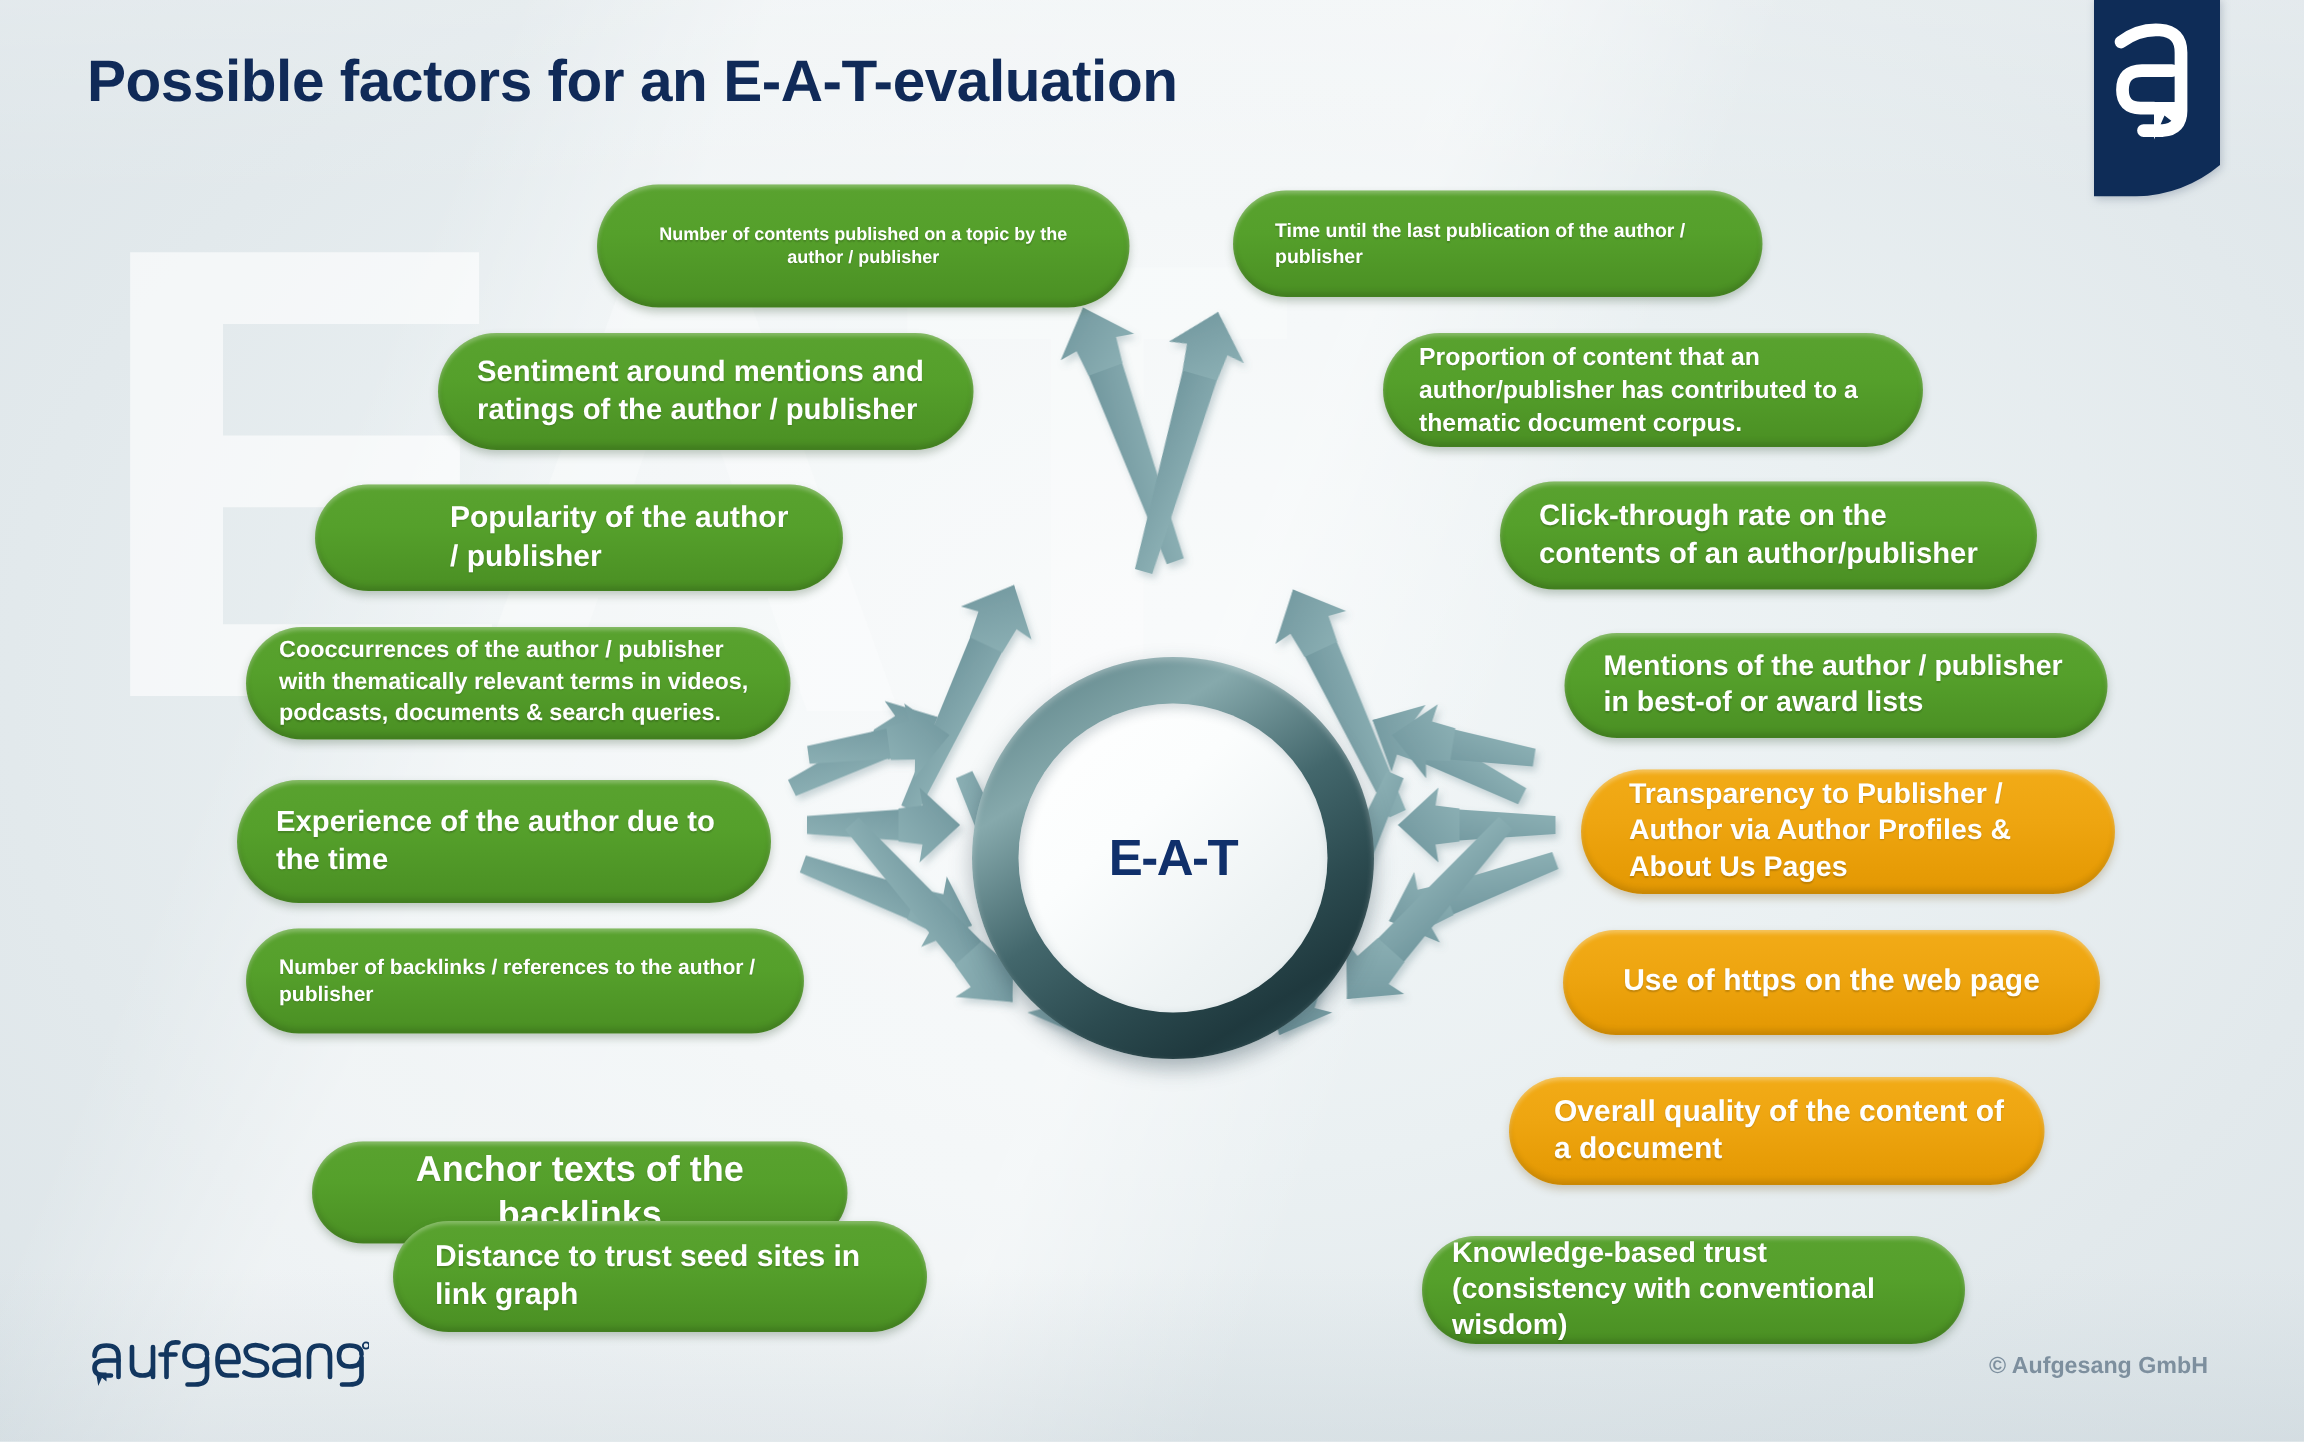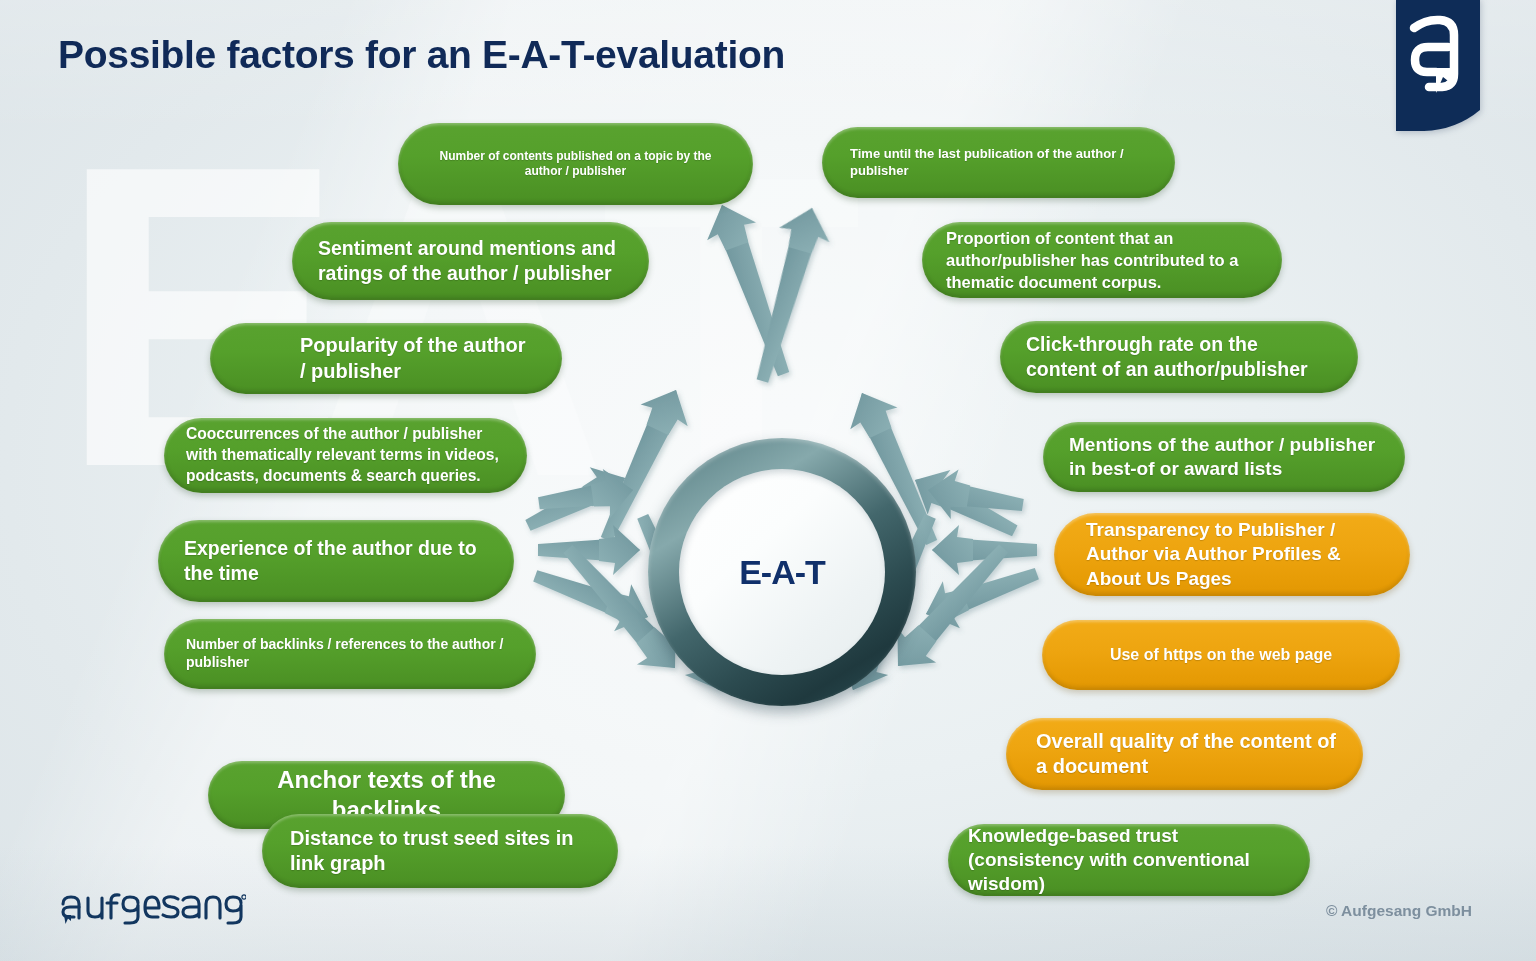--- a/index.html
+++ b/index.html
@@ -309,32 +309,32 @@
 
 <div class="pill green" style="left:822px; top:127px; width:353px; height:71px; font-size:13px; padding-left:28px;">
   <span class="txt">Time until the last publication of the author / publisher</span>
 </div>
 
 <div class="pill green" style="left:922px; top:222px; width:360px; height:76px; font-size:16.5px; padding:8px 24px; line-height:1.34;">
   <span class="txt">Proportion of content that an author/publisher has contributed to a thematic document corpus.</span>
 </div>
 
 <div class="pill green" style="left:1000px; top:321px; width:358px; height:72px; font-size:19.5px;">
-  <span class="txt">Click-through rate on the content of an author/publisher</span>
+  <span class="txt">Click-through rate on the contents of an author/publisher</span>
 </div>
 
 <div class="pill green" style="left:1043px; top:422px; width:362px; height:70px; font-size:19px;">
   <span class="txt">Mentions of the author / publisher in best-of or award lists</span>
 </div>
 
 <div class="pill orange" style="left:1054px; top:513px; width:356px; height:83px; font-size:19px; padding:9px 32px; line-height:1.28;">
   <span class="txt">Transparency to Publisher / Author via Author Profiles &amp; About Us Pages</span>
 </div>
 
-<div class="pill orange" style="left:1042px; top:620px; width:358px; height:70px; font-size:16px; text-align:center;">
+<div class="pill orange" style="left:1042px; top:620px; width:358px; height:70px; font-size:20px; text-align:center;">
   <span class="txt">Use of https on the web page</span>
 </div>
 
 <div class="pill orange" style="left:1006px; top:718px; width:357px; height:72px; font-size:20px; padding-left:30px;">
   <span class="txt">Overall quality of the content of a document</span>
 </div>
 
 <div class="pill green" style="left:948px; top:824px; width:362px; height:72px; font-size:19px; padding-left:20px;justify-content:flex-end;">
   <span class="txt">Knowledge-based trust (consistency with conventional wisdom)</span>
 </div>

